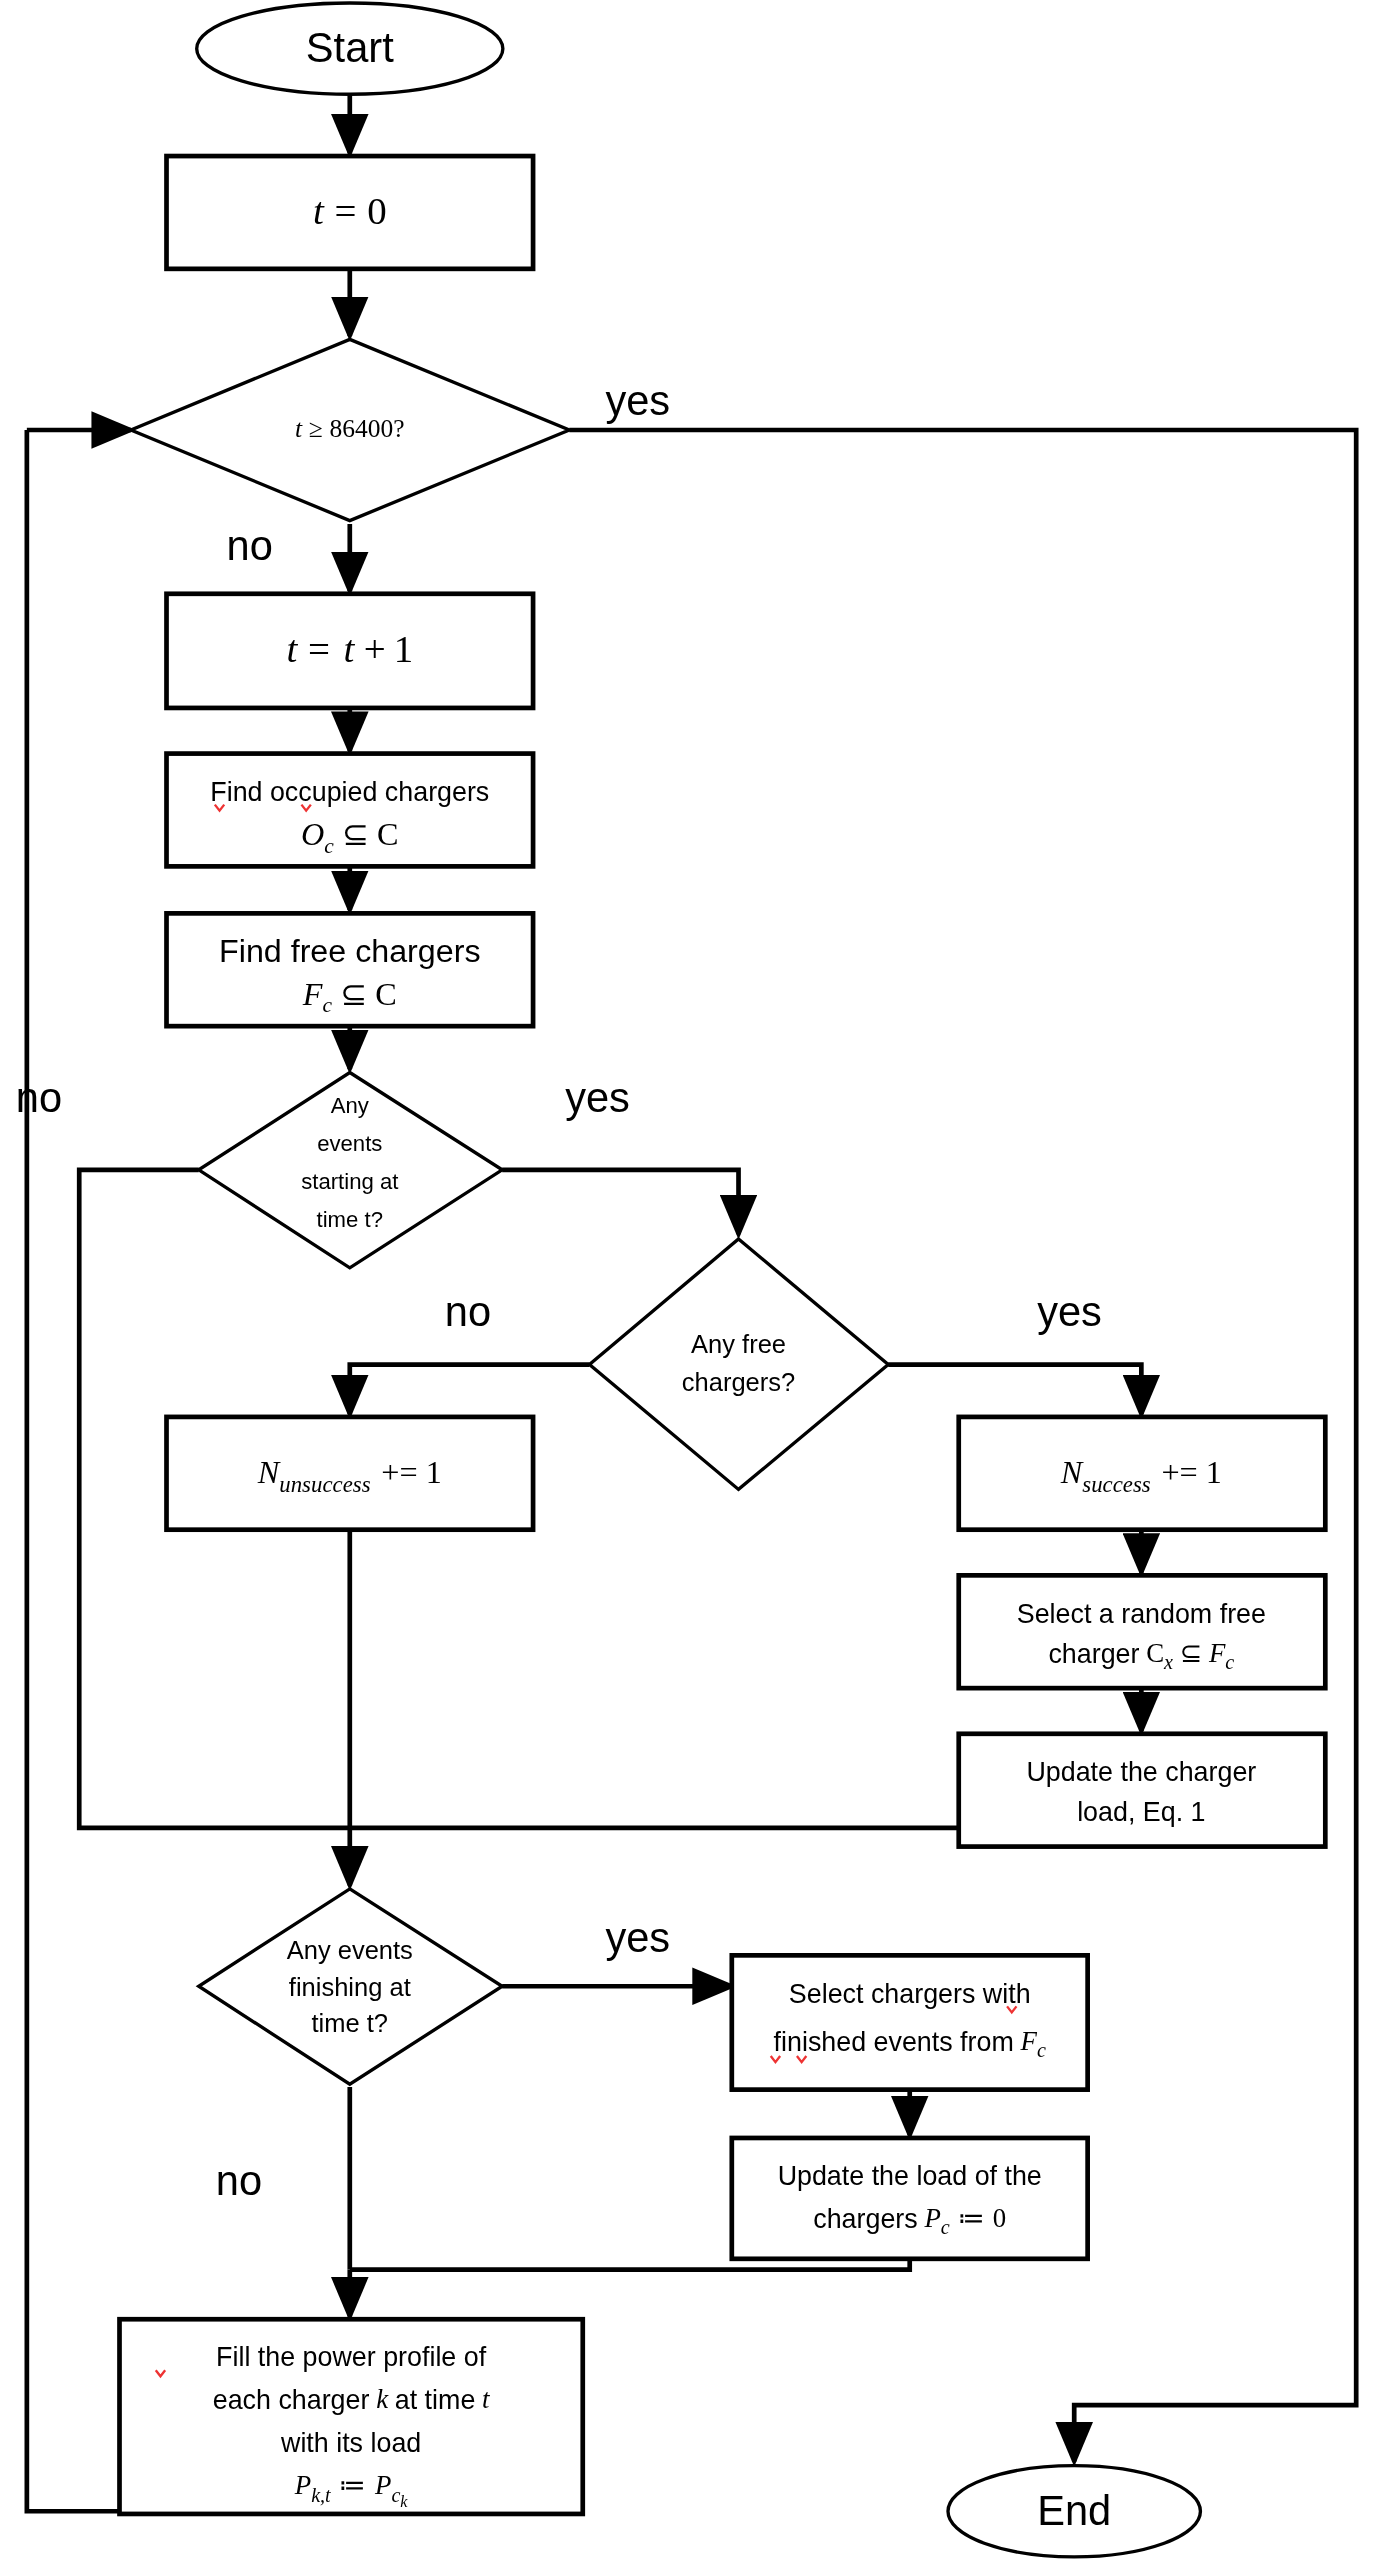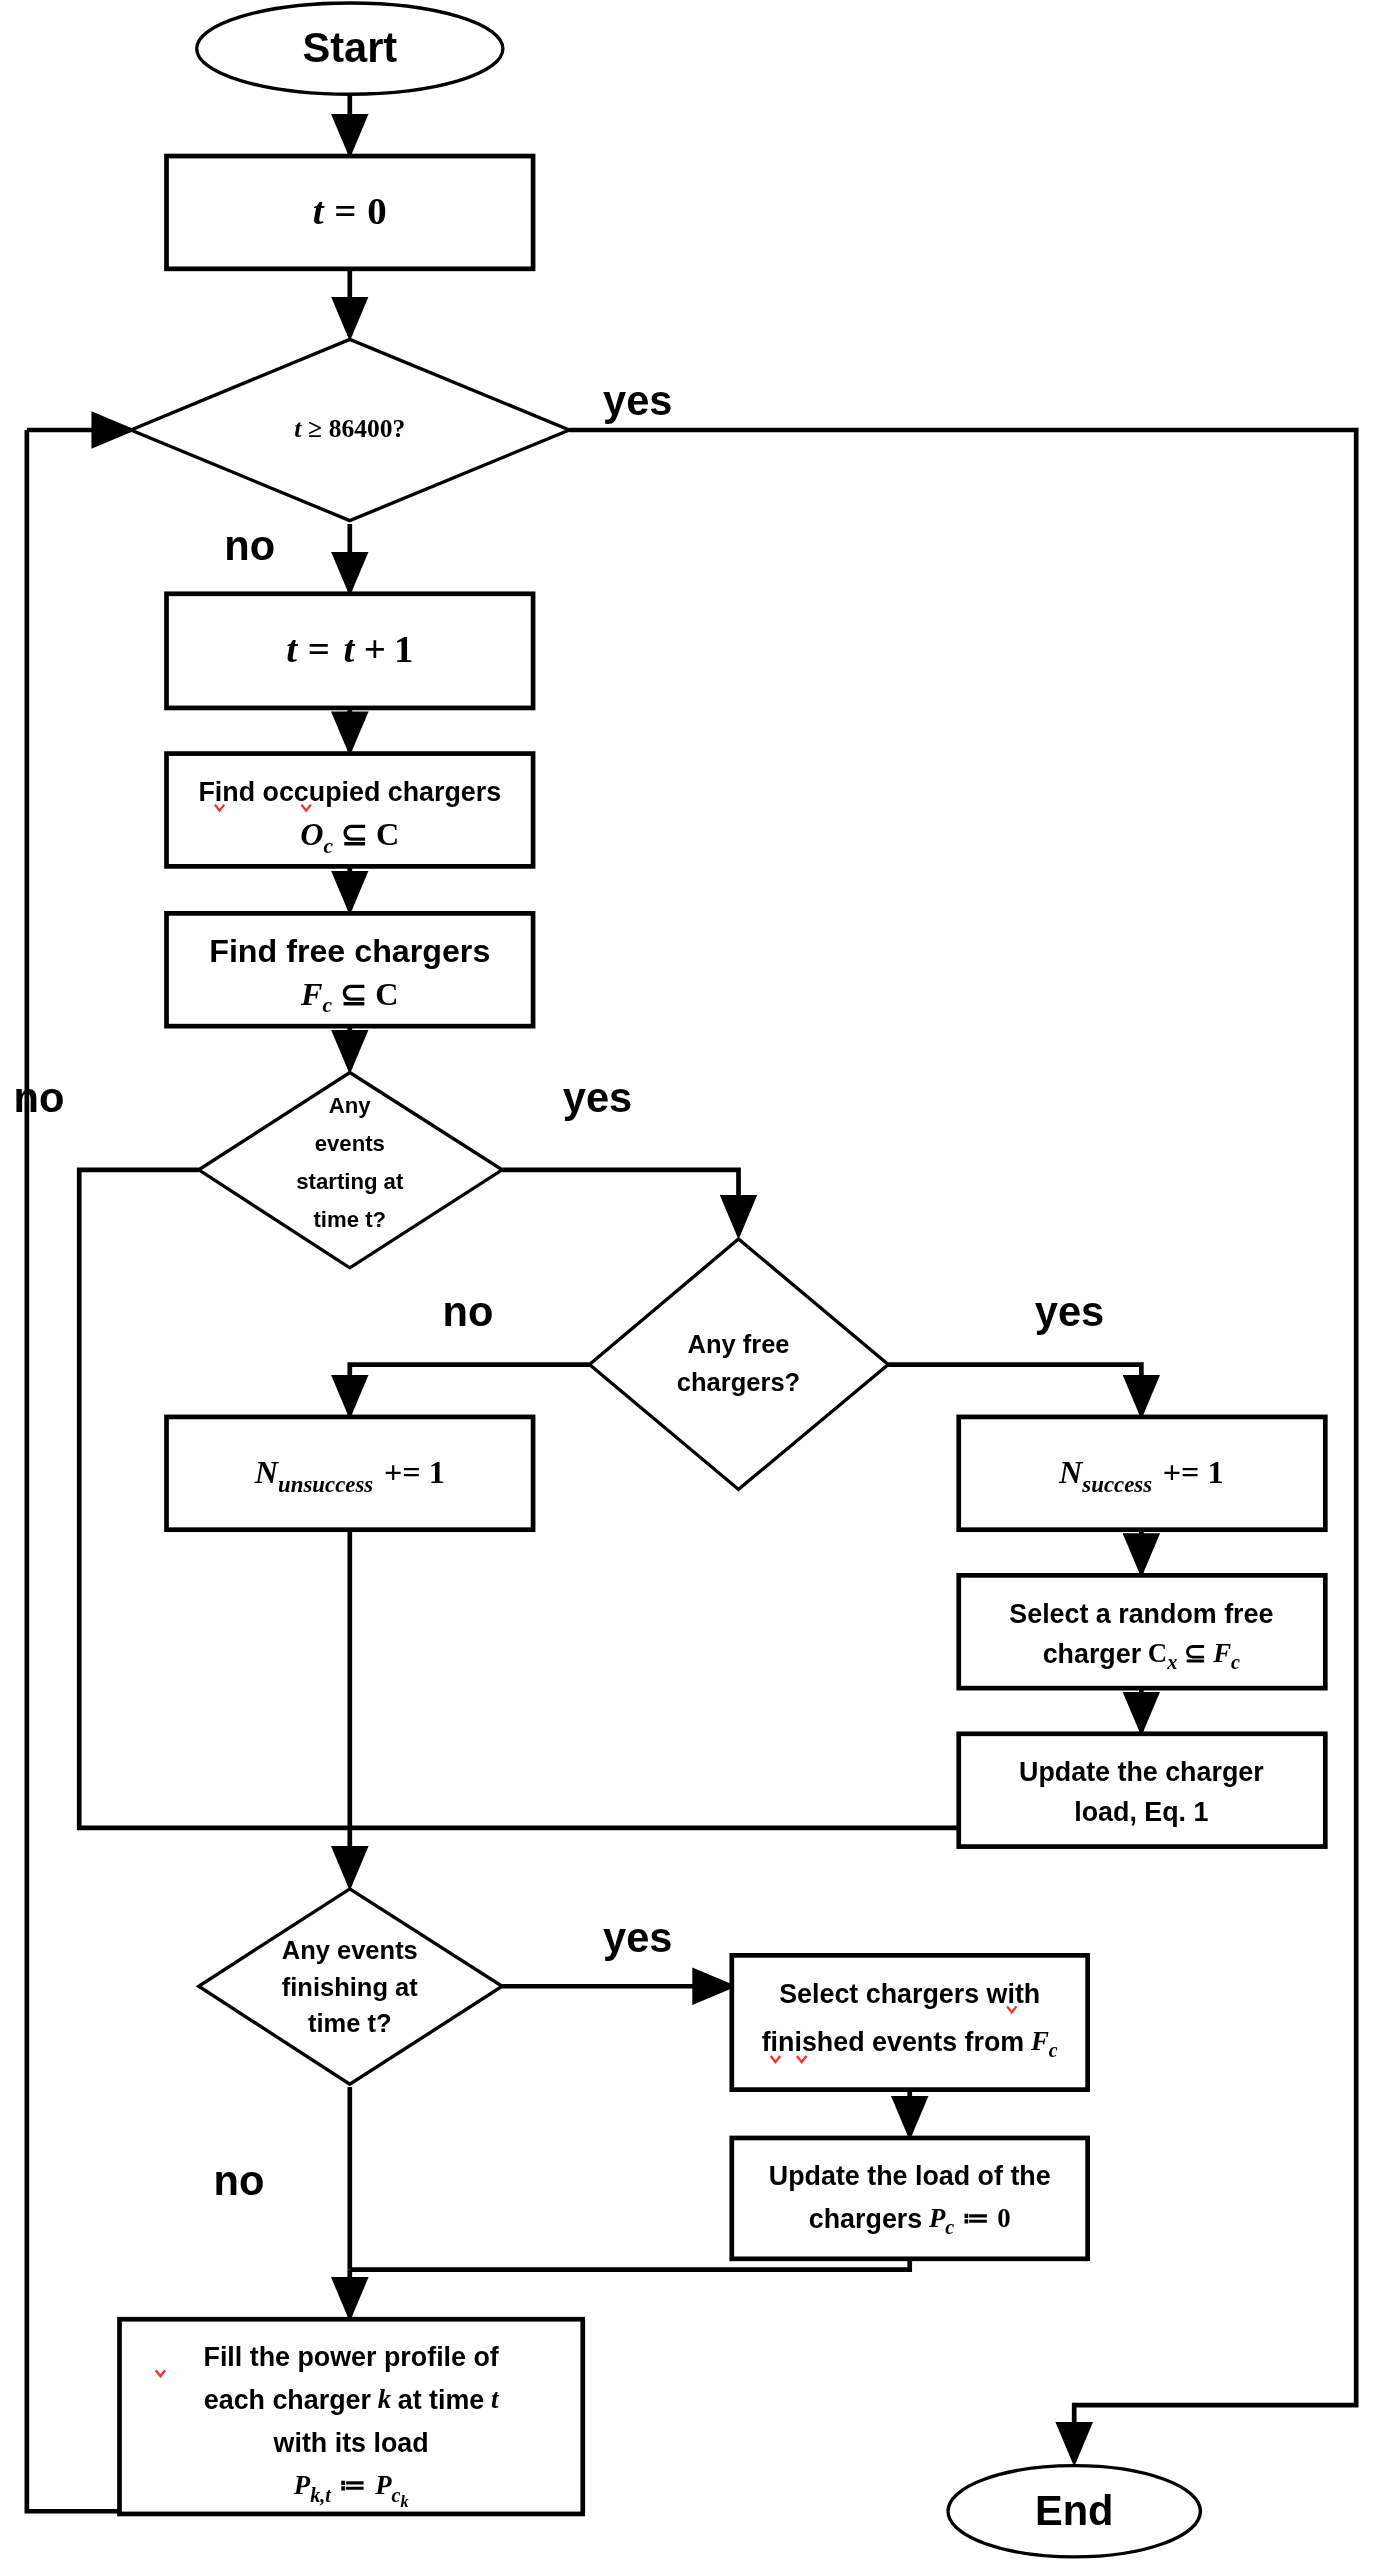--- a/index.html
+++ b/index.html
@@ -11,21 +11,20 @@
     width: 1377px;
     height: 2576px;
     font-family: "Liberation Sans", sans-serif;
     overflow: hidden;
   }
   #flowchart-root {
     position: relative;
     width: 1377px;
     height: 2576px;
     background: #ffffff;
-    font-weight: bold;
   }
   svg#flow-svg {
     position: absolute;
     top: 0;
     left: 0;
     width: 1377px;
     height: 2576px;
     display: block;
   }
   .node-shape {

